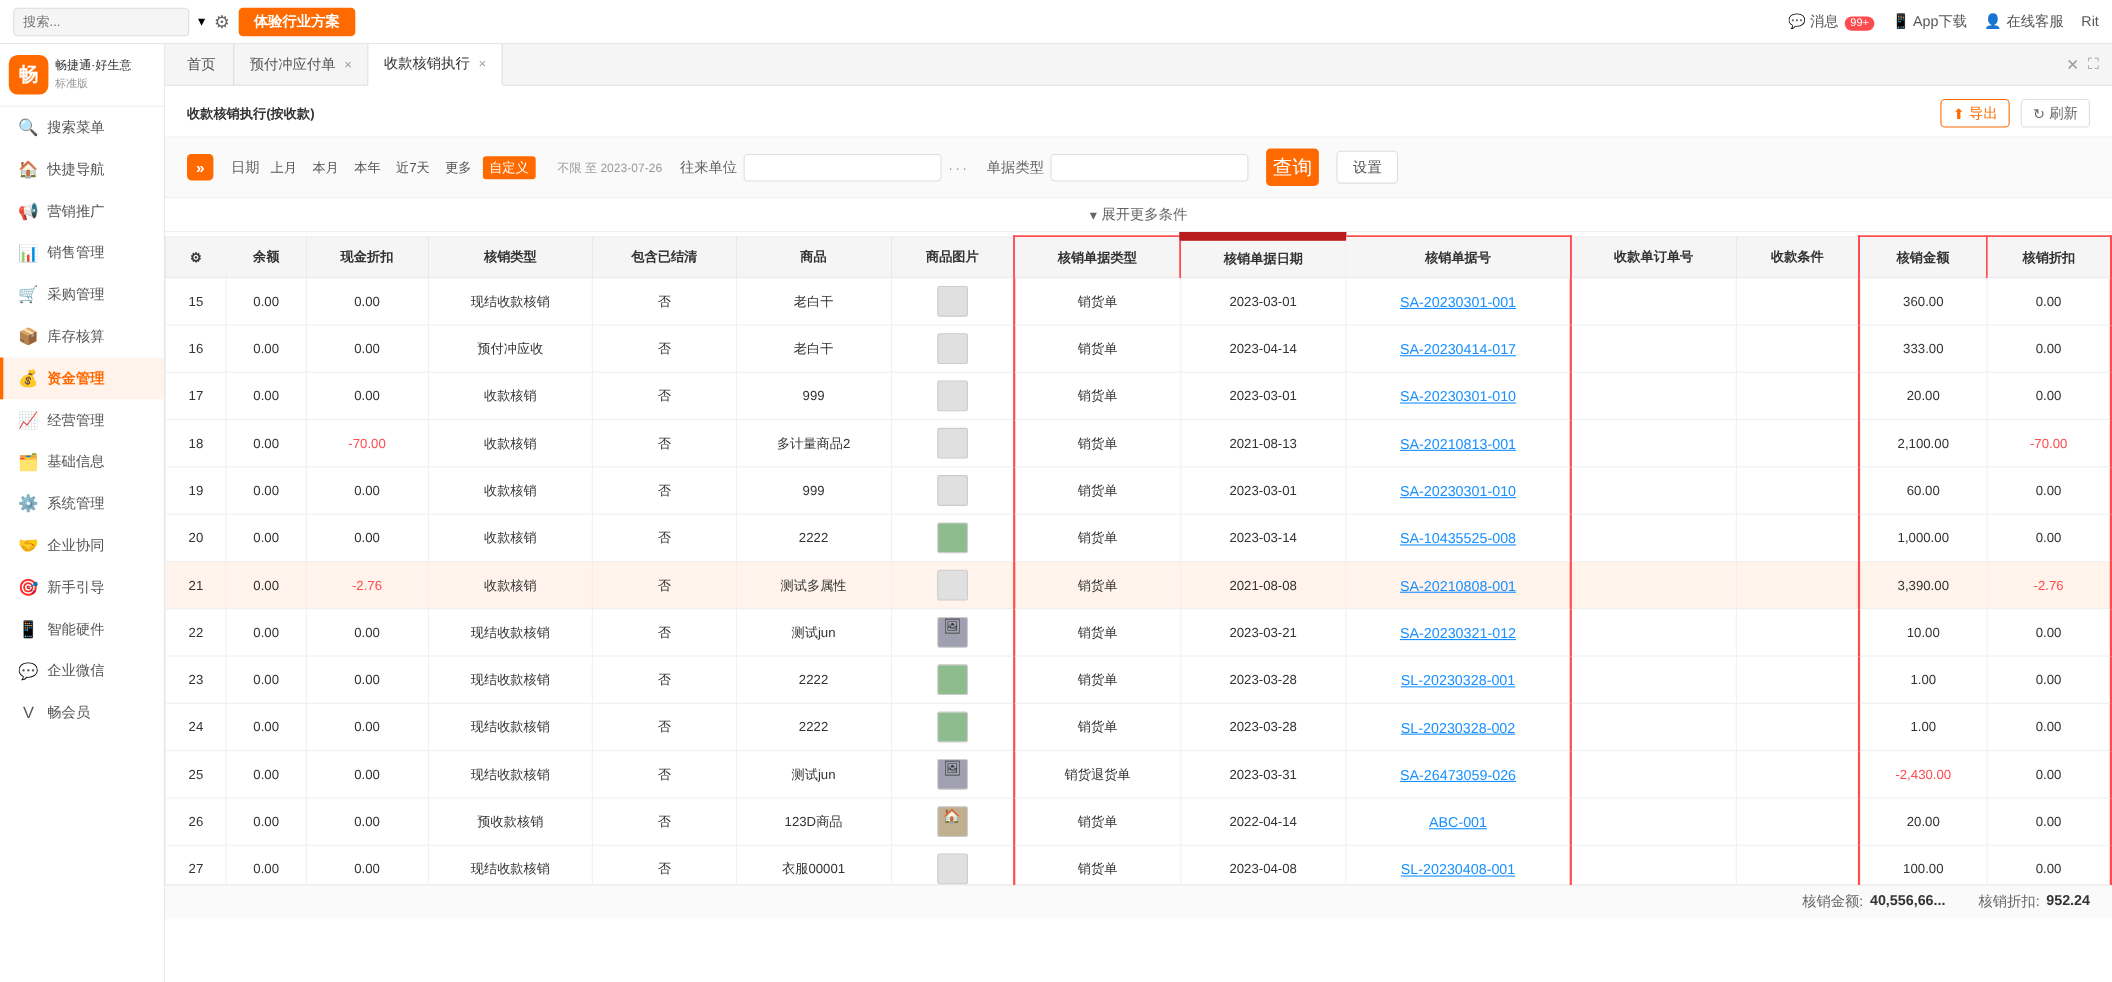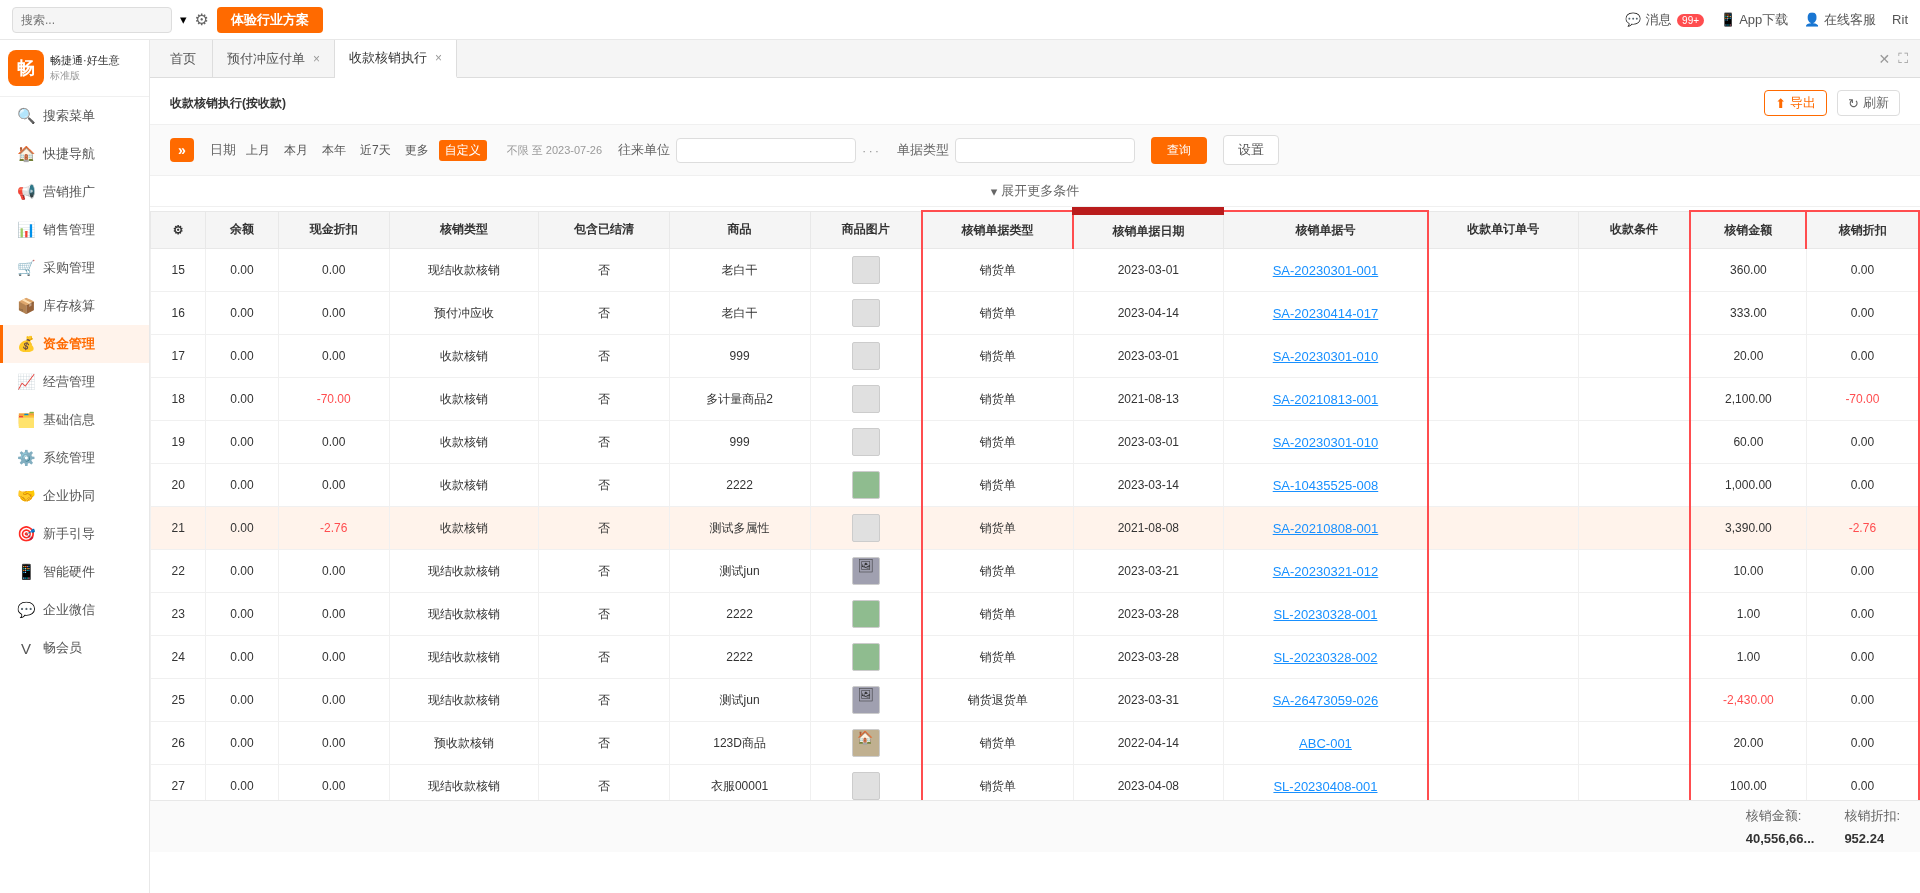--- a/index.html
+++ b/index.html
@@ -113,21 +113,21 @@
       font-size: 13px; width: 180px; color: #333;
     }
     .filter-select {
       border: 1px solid #ddd; border-radius: 4px; padding: 4px 24px 4px 10px;
       font-size: 13px; color: #333; appearance: none; background: #fff;
       width: 180px; cursor: pointer;
     }
     .filter-dots { color: #999; letter-spacing: 2px; }
     .query-btn {
       background: #ff6a00; color: #fff; border: none; border-radius: 4px;
-      padding: 5px 16px; cursor: pointer; font-size: 12px;
+      padding: 5px 6px; cursor: pointer; font-size: 18px;
     }
     .setting-btn {
       background: #fff; color: #555; border: 1px solid #ddd; border-radius: 4px;
       padding: 5px 14px; cursor: pointer; font-size: 13px;
     }
     .filter-date-sub { color: #999; font-size: 11px; margin-left: 4px; }
 
     
     .expand-more {
       display: flex; justify-content: center; padding: 6px 0;
@@ -152,21 +152,21 @@
     }
     tbody tr.highlighted { background: #fff3eb; }
     .link-text { color: #1890ff; cursor: pointer; text-decoration: underline; }
 
     
     .table-footer {
       display: flex; justify-content: flex-end; padding: 6px 20px;
       background: #fafafa; border-top: 1px solid #e8e8e8; font-size: 12px; color: #333;
       gap: 30px;
     }
-    .total-item { display: flex; gap: 6px; flex-direction: column; }
+    .total-item { display: flex; gap: 6px; }
     .total-label { color: #666; }
     .total-value { color: #333; font-weight: 600; }
 
     
     .table-wrap::-webkit-scrollbar { height: 6px; width: 6px; }
     .table-wrap::-webkit-scrollbar-thumb { background: #ccc; border-radius: 3px; }
 
     .img-thumb { width: 28px; height: 28px; background: #e0e0e0; border: 1px solid #ccc; border-radius: 2px; display: inline-block; vertical-align: middle; }
 
     .home-tab { padding: 6px 16px; }

